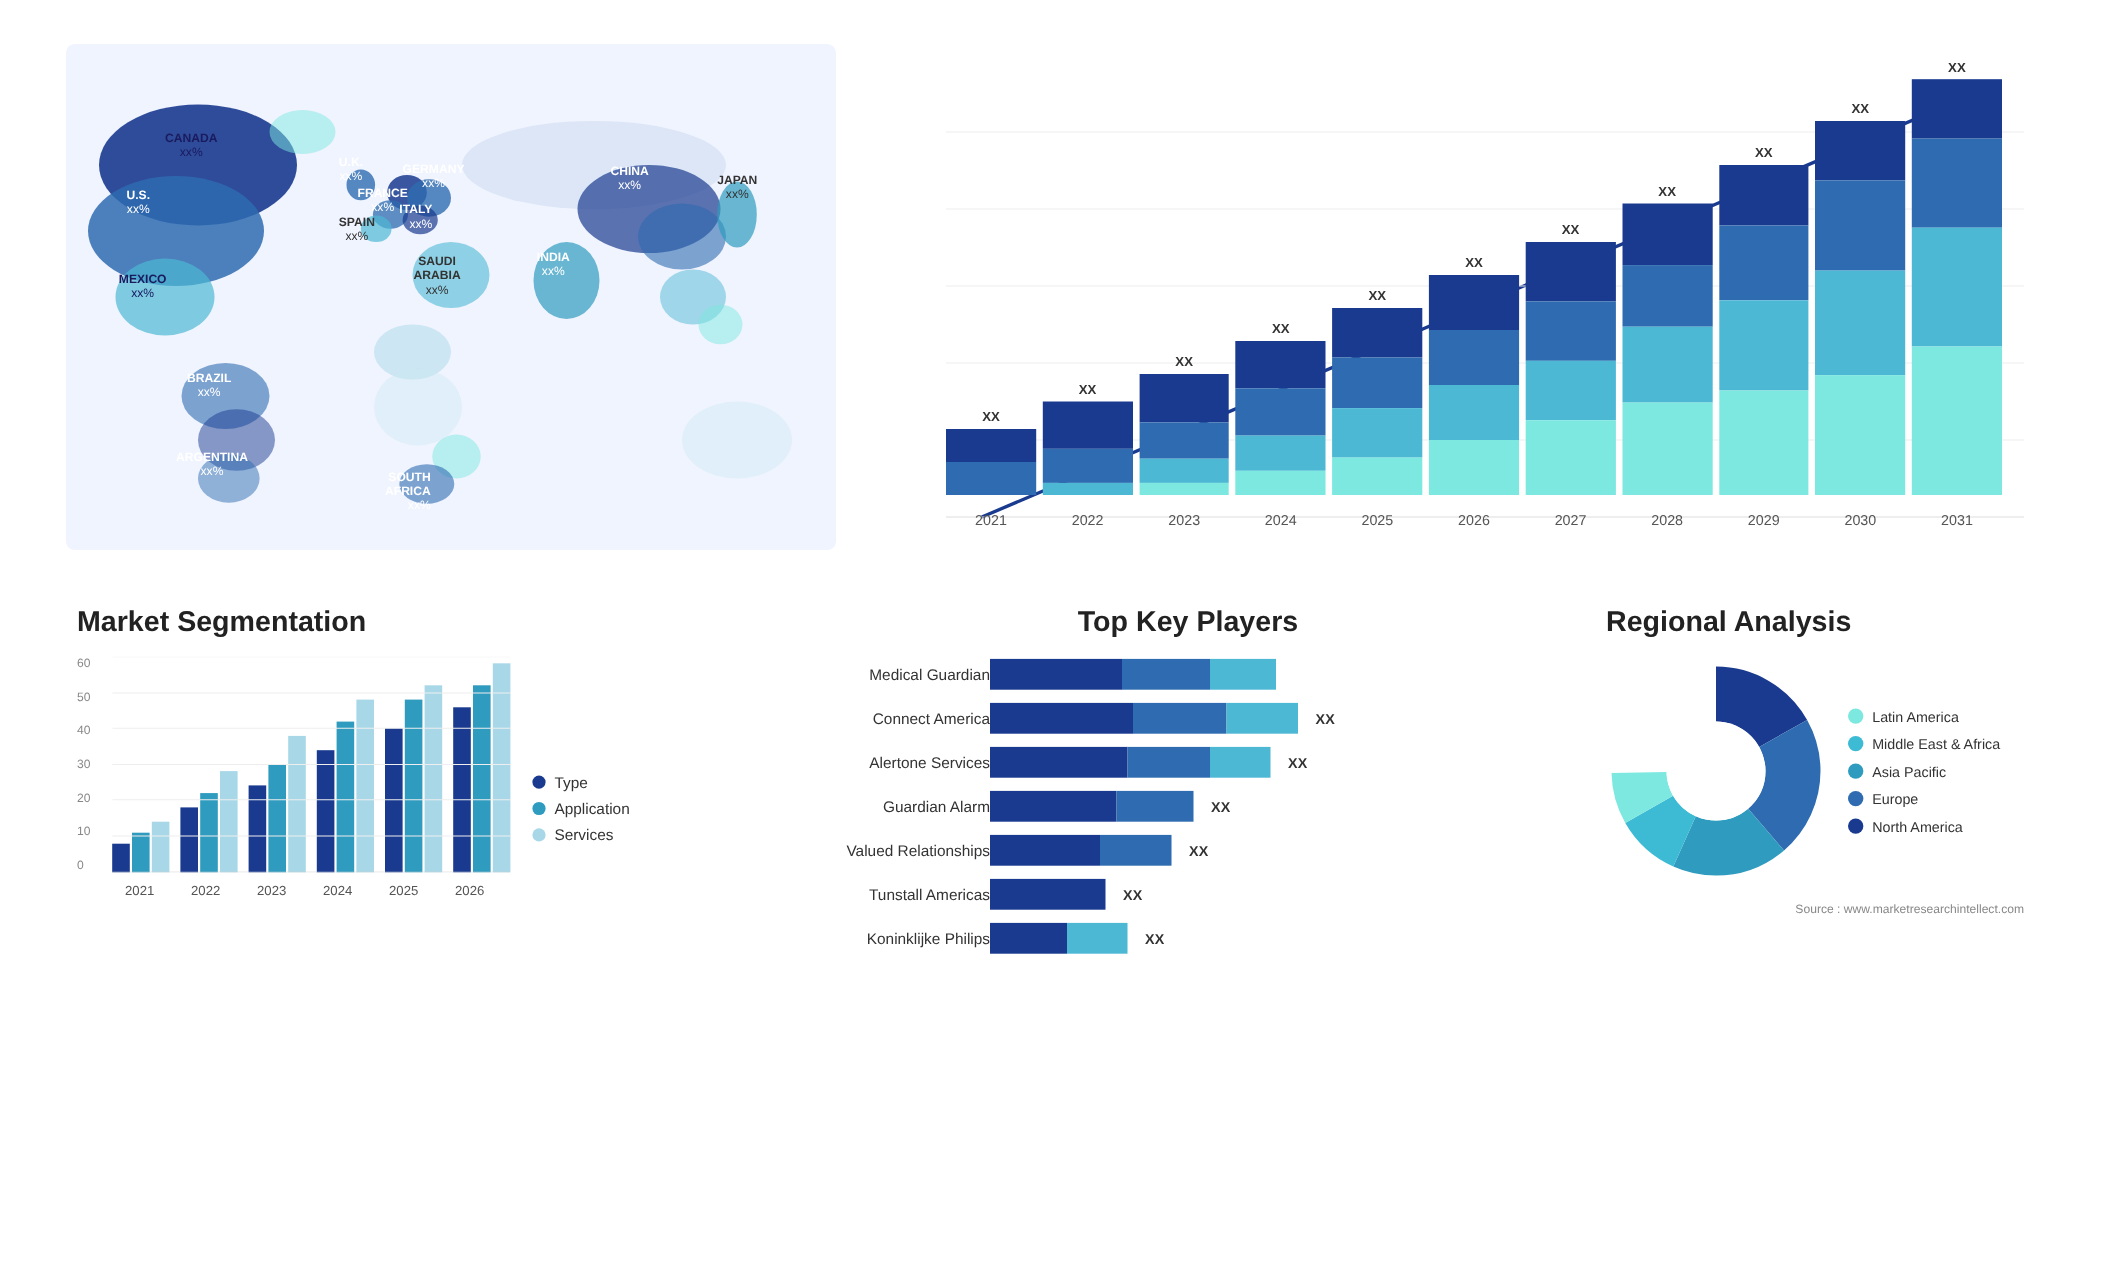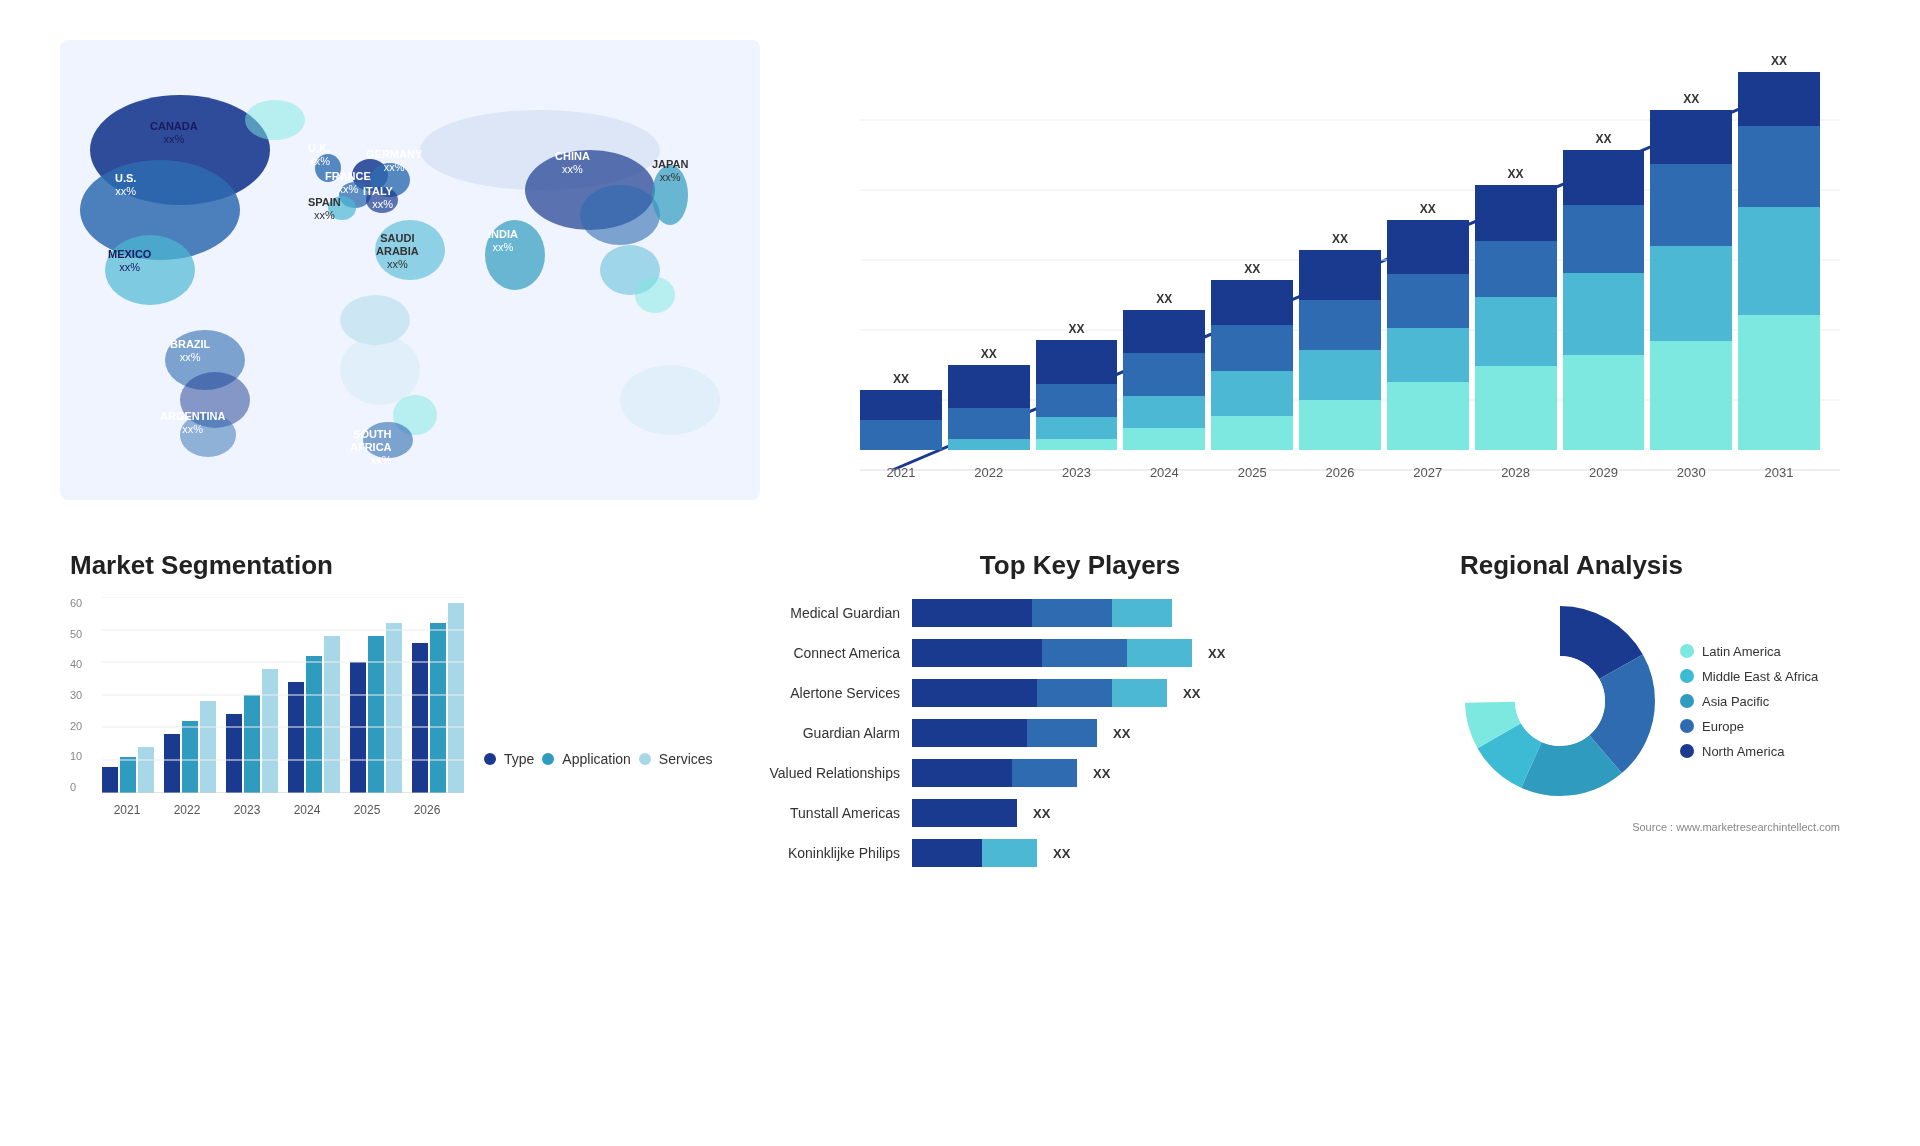--- a/index.html
+++ b/index.html
@@ -65,21 +65,21 @@
 
     .section-title {
       font-size: 26px;
       font-weight: 700;
       color: #222;
       margin-bottom: 16px;
     }
 
     .seg-legend {
       display: flex;
-      flex-direction: row;
+      flex-direction: column;
       gap: 8px;
       margin-bottom: 20px;
     }
 
     .legend-item {
       display: flex;
       align-items: center;
       gap: 8px;
       font-size: 14px;
       color: #333;
@@ -87,21 +87,20 @@
 
     .legend-dot {
       width: 12px;
       height: 12px;
       border-radius: 50%;
     }
 
     .player-row {
       display: flex;
       align-items: center;
-      gap: 12px;
       margin-bottom: 12px;
     }
 
     .player-name {
       font-size: 14px;
       color: #333;
       width: 160px;
       text-align: right;
       flex-shrink: 0;
     }
@@ -220,21 +219,21 @@
       </div>
       <div style="position:absolute; top:208px; left:48px; font-size:11px; font-weight:700; color:#1a1a5f; text-align:center; line-height:1.2;">
         MEXICO<br><span style="font-weight:400">xx%</span>
       </div>
       <div style="position:absolute; top:298px; left:110px; font-size:11px; font-weight:700; color:#ffffff; text-align:center; line-height:1.2;">
         BRAZIL<br><span style="font-weight:400">xx%</span>
       </div>
       <div style="position:absolute; top:370px; left:100px; font-size:11px; font-weight:700; color:#ffffff; text-align:center; line-height:1.2;">
         ARGENTINA<br><span style="font-weight:400">xx%</span>
       </div>
-      <div style="position:absolute; top:102px; left:248px; font-size:11px; font-weight:700; color:#ffffff; text-align:right; line-height:1.2;">
+      <div style="position:absolute; top:102px; left:248px; font-size:11px; font-weight:700; color:#ffffff; text-align:center; line-height:1.2;">
         U.K.<br><span style="font-weight:400">xx%</span>
       </div>
       <div style="position:absolute; top:130px; left:265px; font-size:11px; font-weight:700; color:#ffffff; text-align:center; line-height:1.2;">
         FRANCE<br><span style="font-weight:400">xx%</span>
       </div>
       <div style="position:absolute; top:156px; left:248px; font-size:11px; font-weight:700; color:#333; text-align:center; line-height:1.2;">
         SPAIN<br><span style="font-weight:400">xx%</span>
       </div>
       <div style="position:absolute; top:108px; left:306px; font-size:11px; font-weight:700; color:#ffffff; text-align:center; line-height:1.2;">
         GERMANY<br><span style="font-weight:400">xx%</span>

